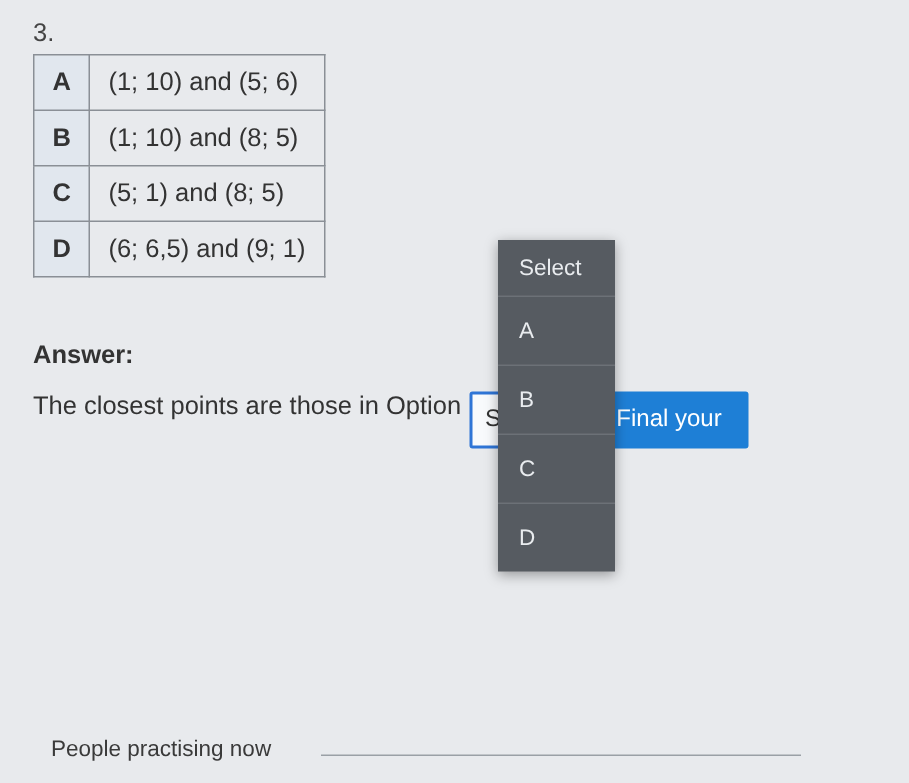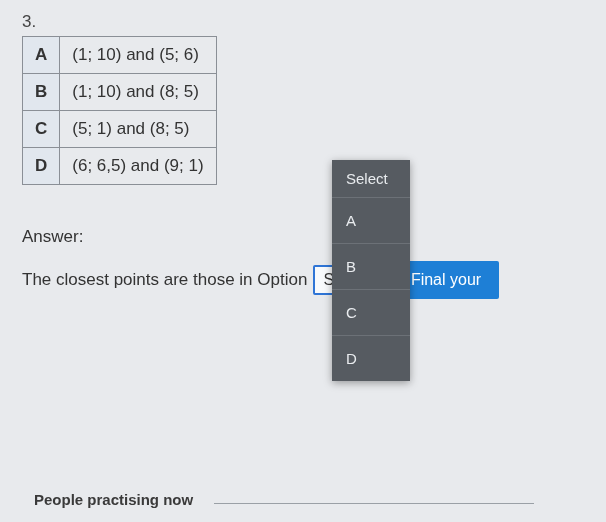--- a/index.html
+++ b/index.html
@@ -41,28 +41,27 @@
     table.choices td.letter {
       background: #e1e7ee;
       font-weight: 600;
       text-align: center;
       width: 36px;
     }
     .answer-area {
       margin-top: 42px;
     }
     .answer-heading {
-      font-weight: 400;
+      font-weight: 700;
       font-size: 17px;
       margin-bottom: 14px;
     }
     .answer-line {
       font-size: 17px;
       display: flex;
-      align-items: center;
       gap: 6px;
       flex-wrap: wrap;
     }
     .select-dd {
       display: inline-flex;
       align-items: center;
       gap: 4px;
       border: 2px solid #2f75d6;
       background: #f8fafc;
       padding: 4px 8px;
@@ -102,21 +101,21 @@
     .dropdown-panel .dd-item:first-child {
       padding-top: 10px;
       padding-bottom: 10px;
     }
     .dropdown-panel .dd-item:last-child { border-bottom: none; }
     .footer {
       position: absolute;
       left: 34px;
       bottom: 14px;
       font-size: 15px;
-      font-weight: 700;
+      font-weight: 400;
       color: #3a3a3a;
       text-align: center;
     }
     .footer::after{
       content:"";
       position:absolute;
       left:180px;
       bottom:4px;
       width:320px;
       border-bottom:1px solid #9aa0a6;

